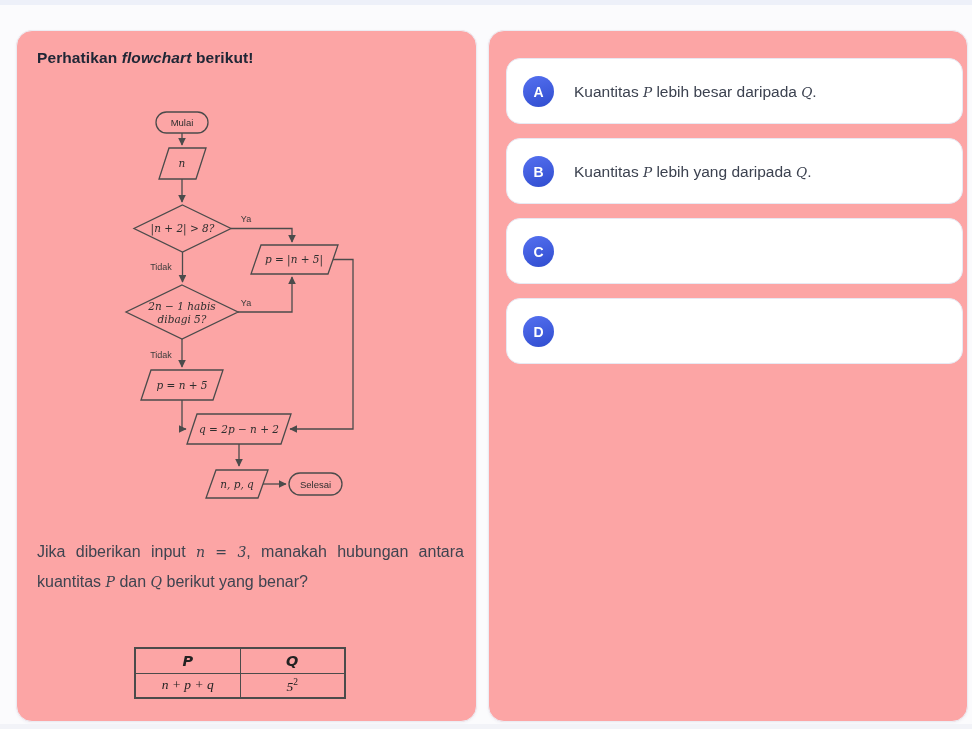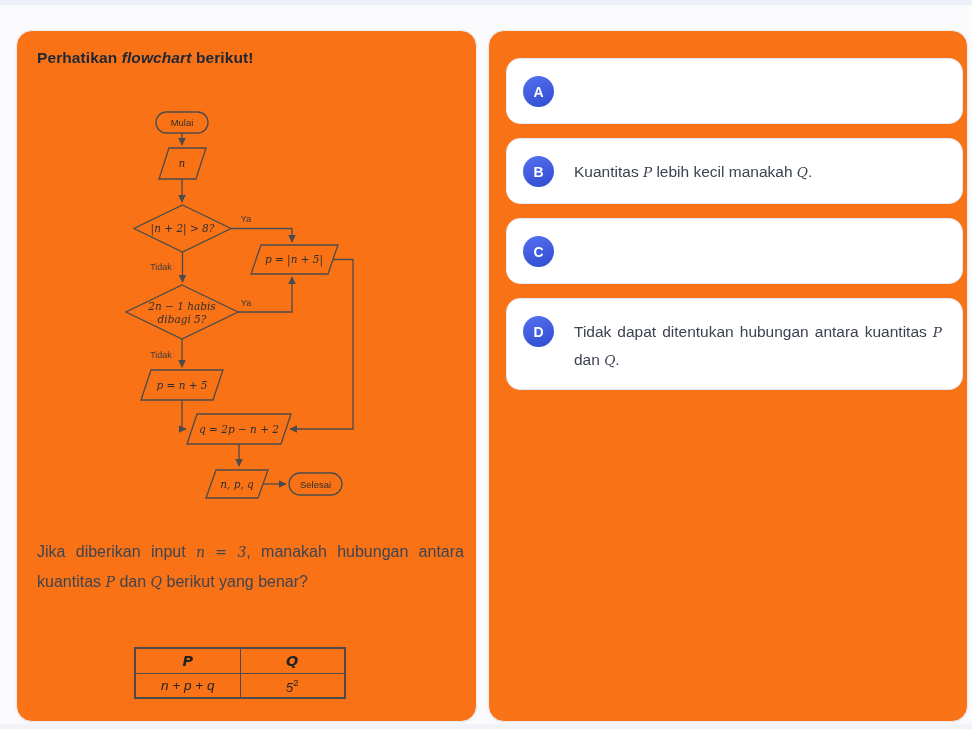--- a/index.html
+++ b/index.html
@@ -7,21 +7,21 @@
   body {
     font-family:"Liberation Sans", sans-serif;
     background:#fbfbfd;
     position:relative;
   }
   .top-strip { position:absolute; top:0; left:0; width:100%; height:5px; background:#edf0f9; }
   .bottom-strip { position:absolute; bottom:0; left:0; width:100%; height:5px; background:#f2f3f8; }
 
   .card {
     position:absolute; top:30px; height:692px;
-    background:#f97316;
+    background:#fca5a5;
     border:1px solid #ececf3;
     border-radius:16px;
     box-shadow:0 1px 3px rgba(30,40,90,0.05);
   }
   .card-left  { left:16px;  width:461px; }
   .card-right { left:488px; width:480px; }
 
   .panel-title {
     position:absolute; top:18px; left:20px;
     font-size:15.5px; font-weight:bold; color:#202736; letter-spacing:0.1px;
@@ -43,21 +43,21 @@
   .pq-table {
     position:absolute; top:616px; left:117px;
     border-collapse:collapse;
   }
   .pq-table td {
     width:105px; height:25px; text-align:center; vertical-align:middle;
     border:1px solid #4b4b4b; font-size:14px; color:#222;
   }
   .pq-table { border:2px solid #4b4b4b; }
   .pq-table .hdr { font-family:"DejaVu Sans", sans-serif; font-style:italic; font-weight:bold; font-size:14.5px; }
-  .pq-table .cell { font-family:Liberation Sans, sans-serif; font-style:italic; font-size:13.5px; }
+  .pq-table .cell { font-family:Liberation Serif, serif; font-style:italic; font-size:13.5px; }
   .pq-table sup { font-size:9.5px; font-style:normal; }
 
   .options { position:absolute; top:27px; left:17px; width:457px; display:flex; flex-direction:column; gap:14px; }
   .option {
     display:flex; align-items:flex-start; gap:20px;
     min-height:66px;
     background:#ffffff;
     border:1px solid #e7e9f3;
     border-radius:14px;
     padding:17px 20px 15px 16px;
@@ -149,36 +149,36 @@
     </tr>
   </tbody>
     </table>
 </div>
 
 <div class="card card-right">
   <div class="options">
 
     <div class="option">
       <div class="badge">A</div>
+      <div class="option-text">
+        <span>Kuantitas </span><span class="m">P</span><span> lebih besar daripada </span><span class="m">Q</span><span>.</span>
+      </div>
     </div>
 
     <div class="option">
       <div class="badge">B</div>
       <div class="option-text">
-        <span>Kuantitas </span><span class="m">P</span><span> lebih kecil manakah </span><span class="m">Q</span><span>.</span>
+        <span>Kuantitas </span><span class="m">P</span><span> lebih yang daripada </span><span class="m">Q</span><span>.</span>
       </div>
     </div>
 
     <div class="option">
       <div class="badge">C</div>
     </div>
 
     <div class="option">
       <div class="badge">D</div>
-      <div class="option-text">
-        <span>Tidak dapat ditentukan hubungan antara kuantitas </span><span class="m">P</span><span> dan </span><span class="m">Q</span><span>.</span>
-      </div>
     </div>
 
   </div>
 </div>
 
 <div class="bottom-strip"></div>
 
 </body></html>

